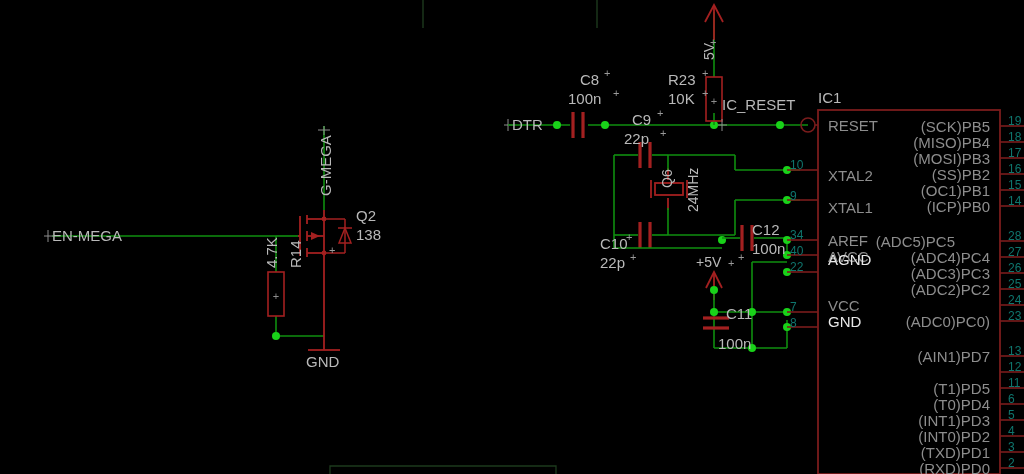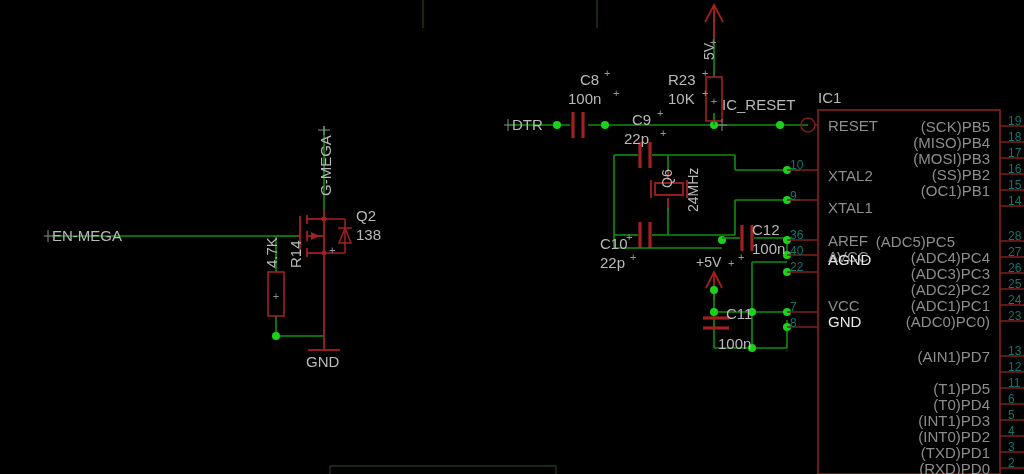--- a/index.html
+++ b/index.html
@@ -290,37 +290,37 @@
   <div class="pinname" style="left:828px;top:168px;">XTAL2</div>
   <div class="pinname" style="left:828px;top:200px;">XTAL1</div>
   <div class="pinname" style="left:828px;top:233px;">AREF</div>
   <div class="pinname" style="left:828px;top:249px;">AVCC</div>
   <div class="pinname hi" style="left:828px;top:252px;">AGND</div>
   <div class="pinname" style="left:828px;top:298px;">VCC</div>
   <div class="pinname hi" style="left:828px;top:314px;">GND</div>
 
   <div class="pinnum" style="left:790px;top:158px;">10</div>
   <div class="pinnum" style="left:790px;top:189px;">9</div>
-  <div class="pinnum" style="left:790px;top:228px;">36</div>
+  <div class="pinnum" style="left:790px;top:228px;">34</div>
   <div class="pinnum" style="left:790px;top:244px;">40</div>
   <div class="pinnum" style="left:790px;top:260px;">22</div>
   <div class="pinnum" style="left:790px;top:300px;">7</div>
   <div class="pinnum" style="left:790px;top:316px;">8</div>
 
   <div class="pinname" style="left:750px;top:119px;width:240px;text-align:right;">(SCK)PB5</div>
   <div class="pinname" style="left:750px;top:135px;width:240px;text-align:right;">(MISO)PB4</div>
   <div class="pinname" style="left:750px;top:151px;width:240px;text-align:right;">(MOSI)PB3</div>
   <div class="pinname" style="left:750px;top:167px;width:240px;text-align:right;">(SS)PB2</div>
   <div class="pinname" style="left:750px;top:183px;width:240px;text-align:right;">(OC1)PB1</div>
+  <div class="pinname" style="left:750px;top:199px;width:240px;text-align:right;">(ICP)PB0</div>
 
   <div class="pinname" style="left:715px;top:234px;width:240px;text-align:right;">(ADC5)PC5</div>
   <div class="pinname" style="left:750px;top:250px;width:240px;text-align:right;">(ADC4)PC4</div>
   <div class="pinname" style="left:750px;top:266px;width:240px;text-align:right;">(ADC3)PC3</div>
   <div class="pinname" style="left:750px;top:282px;width:240px;text-align:right;">(ADC2)PC2</div>
-  <div class="pinname" style="left:750px;top:298px;width:240px;text-align:right;">(ADC1)PC1</div>
   <div class="pinname" style="left:750px;top:314px;width:240px;text-align:right;">(ADC0)PC0)</div>
 
   <div class="pinname" style="left:750px;top:349px;width:240px;text-align:right;">(AIN1)PD7</div>
   <div class="pinname" style="left:750px;top:381px;width:240px;text-align:right;">(T1)PD5</div>
   <div class="pinname" style="left:750px;top:397px;width:240px;text-align:right;">(T0)PD4</div>
   <div class="pinname" style="left:750px;top:413px;width:240px;text-align:right;">(INT1)PD3</div>
   <div class="pinname" style="left:750px;top:429px;width:240px;text-align:right;">(INT0)PD2</div>
   <div class="pinname" style="left:750px;top:445px;width:240px;text-align:right;">(TXD)PD1</div>
   <div class="pinname" style="left:750px;top:461px;width:240px;text-align:right;">(RXD)PD0</div>
 

